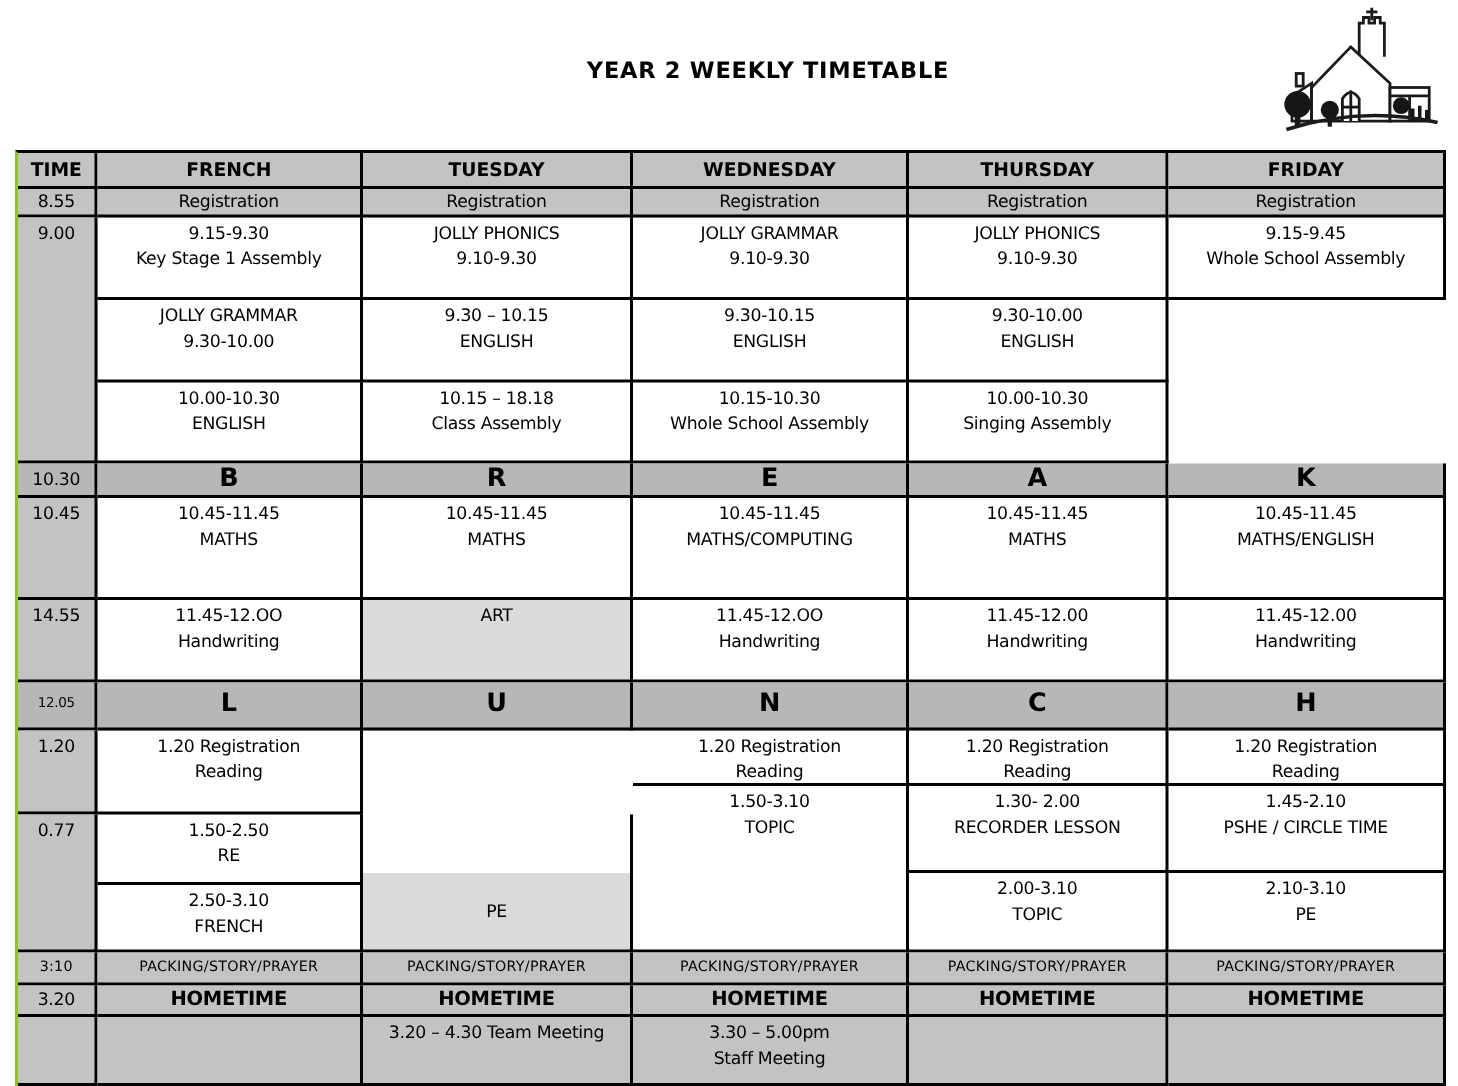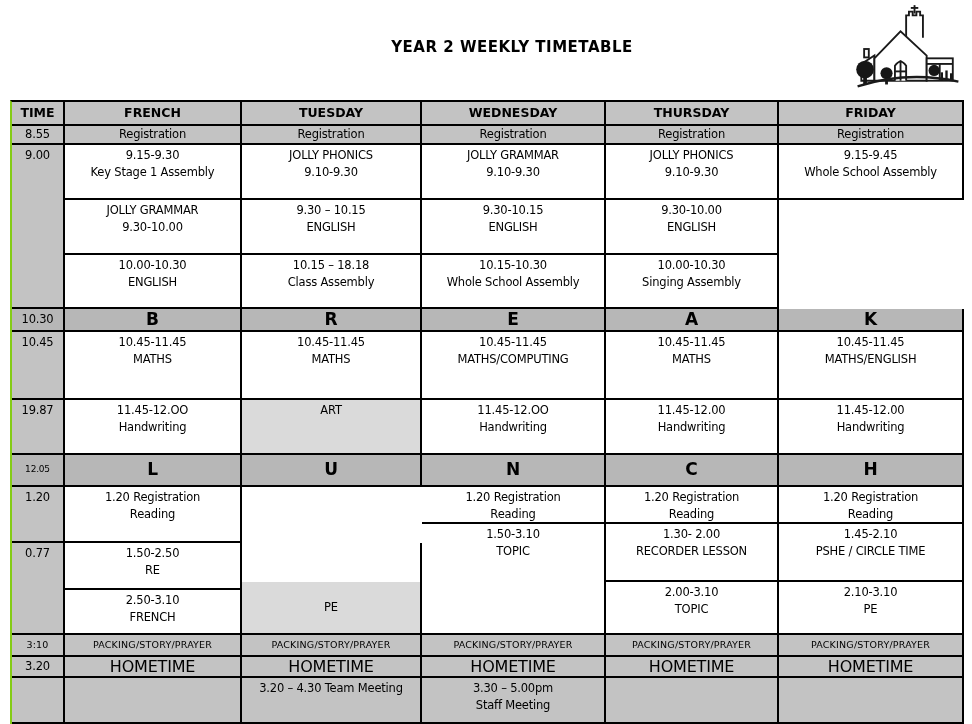--- a/index.html
+++ b/index.html
@@ -31,21 +31,21 @@
   .vc{justify-content:center;padding-top:0;}
   .gray{background:#c3c3c3;}
   .bgray{background:#b7b7b7;}
   .mgray{background:#bdbdbd;}
   .lgray{background:#dadada;}
   .nbb{border-bottom:none;}
   .hdr{font-size:12.5px;font-weight:bold;letter-spacing:0;}
   .big{font-size:17px;font-weight:bold;}
   .small{font-size:9.5px;letter-spacing:.2px;}
   .tiny{font-size:9px;}
-  .home{font-size:16px;font-weight:normal;}
+  .home{font-size:13px;font-weight:bold;}
 </style>
 </head>
 <body>
 
 <div class="titleblock">
   <div class="title2">YEAR 2 WEEKLY TIMETABLE</div>
 </div>
 
 <div class="logo">
   <svg width="112" height="94" viewBox="0 0 120 100">
@@ -135,21 +135,21 @@
 MATHS</div>
   <div class="c" style="grid-area:7/3/8/4">10.45-11.45
 MATHS</div>
   <div class="c" style="grid-area:7/4/8/5">10.45-11.45
 MATHS/COMPUTING</div>
   <div class="c" style="grid-area:7/5/8/6">10.45-11.45
 MATHS</div>
   <div class="c" style="grid-area:7/6/8/7">10.45-11.45
 MATHS/ENGLISH</div>
 
-  <div class="c gray" style="grid-area:8/1/9/2">19.87</div>
+  <div class="c gray" style="grid-area:8/1/9/2">14.55</div>
   <div class="c" style="grid-area:8/2/9/3">11.45-12.OO
 Handwriting</div>
   <div class="c lgray" style="grid-area:8/3/9/4">ART</div>
   <div class="c" style="grid-area:8/4/9/5">11.45-12.OO
 Handwriting</div>
   <div class="c" style="grid-area:8/5/9/6">11.45-12.00
 Handwriting</div>
   <div class="c" style="grid-area:8/6/9/7">11.45-12.00
 Handwriting</div>
 

